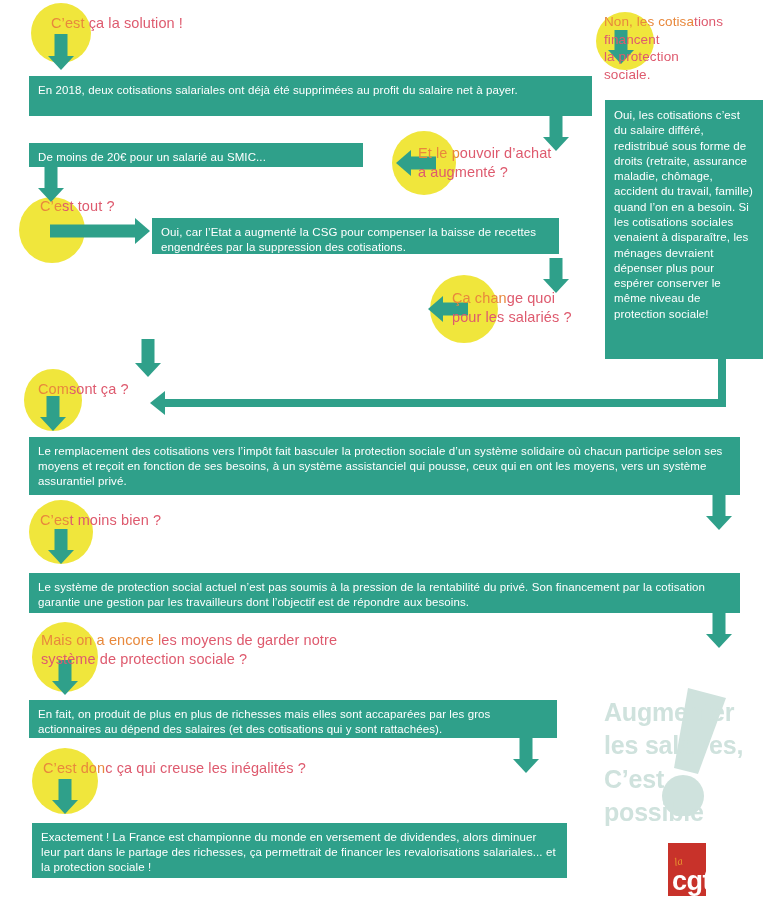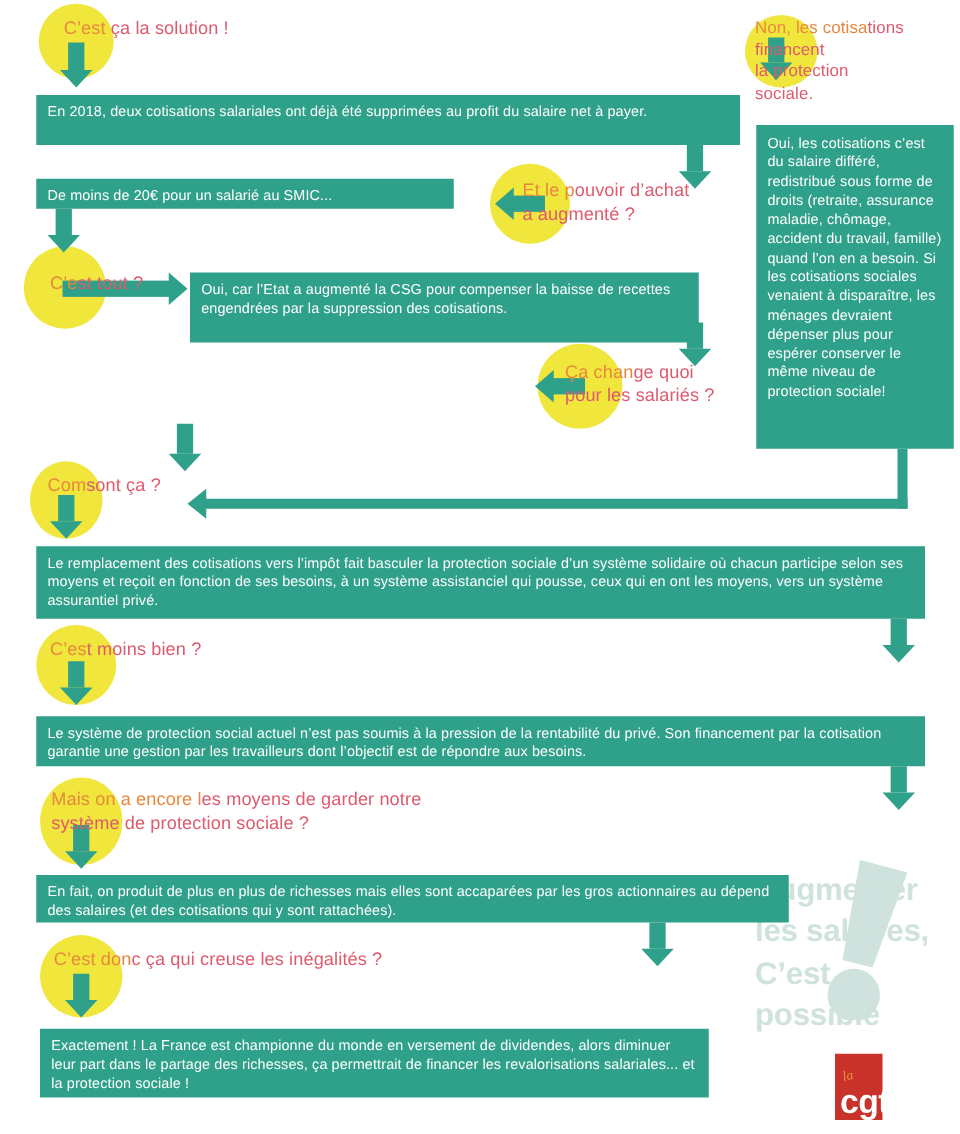--- a/index.html
+++ b/index.html
@@ -229,27 +229,27 @@
   </div>
   <div class="qtext" style="left:418px; top:144px; width:200px;"><span style="color: rgb(232, 136, 60);">Et le p</span><span style="color: rgb(222, 90, 110);">ouvoir d’achat
 a augmenté ?</span></div>
 
   <div class="arrow-down" style="left:38px; top:167px; width:26px; height:35px;">
     <div class="shaft" style="width:13px; height:21px;"></div>
     <div class="head" style="top:21px;"></div>
   </div>
 
   <div class="bubble" style="left:19px; top:197px; width:66px; height:66px;"></div>
-  <div class="qtext" style="left:40px; top:218px; width:150px;"><span style="color: rgb(232, 136, 60);">C’e</span><span style="color: rgb(222, 90, 110);">st tout ?</span></div>
+  <div class="qtext" style="left:40px; top:197px; width:150px;"><span style="color: rgb(232, 136, 60);">C’e</span><span style="color: rgb(222, 90, 110);">st tout ?</span></div>
   <div class="arrow-right" style="left:50px; top:218px; width:100px; height:26px;">
     <div class="shaft" style="width:88px; height:13px;"></div>
     <div class="head"></div>
   </div>
 
-  <div class="box" style="left:152px; top:218px; width:407px; height:56px;">Oui, car l’Etat a augmenté la CSG pour compenser la baisse de recettes engendrées par la suppression des cotisations.</div>
+  <div class="box" style="left:152px; top:218px; width:407px; height:36px;">Oui, car l’Etat a augmenté la CSG pour compenser la baisse de recettes engendrées par la suppression des cotisations.</div>
 
   <div class="arrow-down" style="left:543px; top:258px; width:26px; height:35px;">
     <div class="shaft" style="width:13px; height:21px;"></div>
     <div class="head" style="top:21px;"></div>
   </div>
 
 
   <div class="bubble" style="left:430px; top:275px; width:68px; height:68px;"></div>
   <div class="arrow-left" style="left:428px; top:296px; width:40px; height:26px;">
     <div class="shaft" style="width:28px; height:13px;"></div>
@@ -310,21 +310,21 @@
   </div>
 
   <div class="bubble" style="left:32px; top:622px; width:66px; height:70px;"></div>
   <div class="qtext" style="left:41px; top:631px; width:420px;"><span style="color: rgb(232, 136, 60);">Mais on a encore l</span><span style="color: rgb(222, 90, 110);">es moyens de garder notre
       système de protection sociale ?</span></div>
   <div class="arrow-down" style="left:52px; top:660px; width:26px; height:35px;">
     <div class="shaft" style="width:13px; height:21px;"></div>
     <div class="head" style="top:21px;"></div>
   </div>
 
-  <div class="box" style="left:29px; top:700px; width:602px; height:38px;">En fait, on produit de plus en plus de richesses mais elles sont accaparées par les gros actionnaires au dépend des salaires (et des cotisations qui y sont rattachées).</div>
+  <div class="box" style="left:29px; top:700px; width:528px; height:38px;">En fait, on produit de plus en plus de richesses mais elles sont accaparées par les gros actionnaires au dépend des salaires (et des cotisations qui y sont rattachées).</div>
 
   <div class="arrow-down" style="left:513px; top:738px; width:26px; height:35px;">
     <div class="shaft" style="width:13px; height:21px;"></div>
     <div class="head" style="top:21px;"></div>
   </div>
 
   <div class="bubble" style="left:32px; top:748px; width:66px; height:66px;"></div>
   <div class="qtext" style="left:43px; top:759px; width:380px;"><span style="color: rgb(232, 136, 60);">C’est don</span><span style="color: rgb(222, 90, 110);">c ça qui creuse les inégalités ?</span></div>
   <div class="arrow-down" style="left:52px; top:779px; width:26px; height:35px;">
     <div class="shaft" style="width:13px; height:21px;"></div>

